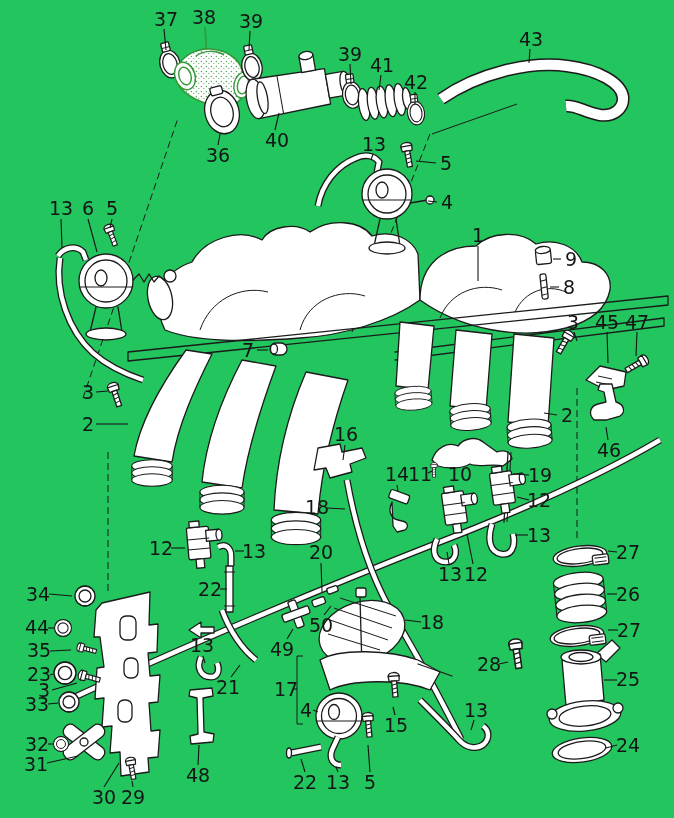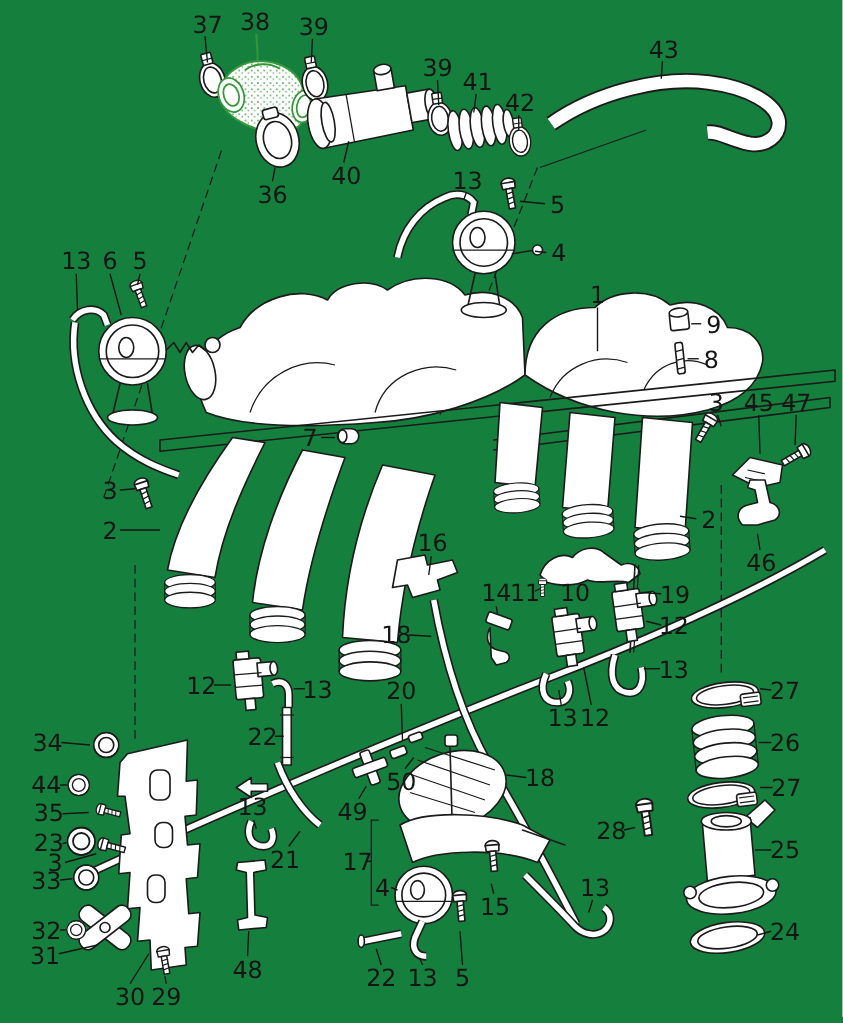--- a/index.html
+++ b/index.html
@@ -1,16 +1,16 @@
 <!DOCTYPE html>
 <html><head>
 <meta charset="utf-8">
 <style>
   html,body{margin:0;padding:0;background:#ffffff;}
-  .canvas{position:relative;width:674px;height:818px;background:#15803d;overflow:hidden;}
+  .canvas{position:relative;width:674px;height:818px;background:#22c55e;overflow:hidden;}
   svg{position:absolute;left:0;top:0;}
   .plabel{font-family:"DejaVu Sans",sans-serif;font-size:19px;fill:#151515;text-anchor:middle;}
   .ln{fill:none;stroke:#1b1b1b;stroke-width:1.3;stroke-linejoin:round;stroke-linecap:round;}
   .fw{fill:#ffffff;stroke:#1b1b1b;stroke-width:1.3;stroke-linejoin:round;}
   .leader{fill:none;stroke:#151515;stroke-width:1.1;}
   .leader.hl{stroke:#35983a;stroke-width:1.6;}
   .thin{fill:none;stroke:#1b1b1b;stroke-width:1;}
   .dash{fill:none;stroke:#1b1b1b;stroke-width:1;stroke-dasharray:7 4;}
   .tube{fill:none;stroke:#1b1b1b;stroke-width:7;stroke-linecap:butt;}
   .tube.wide{stroke-width:13;}

